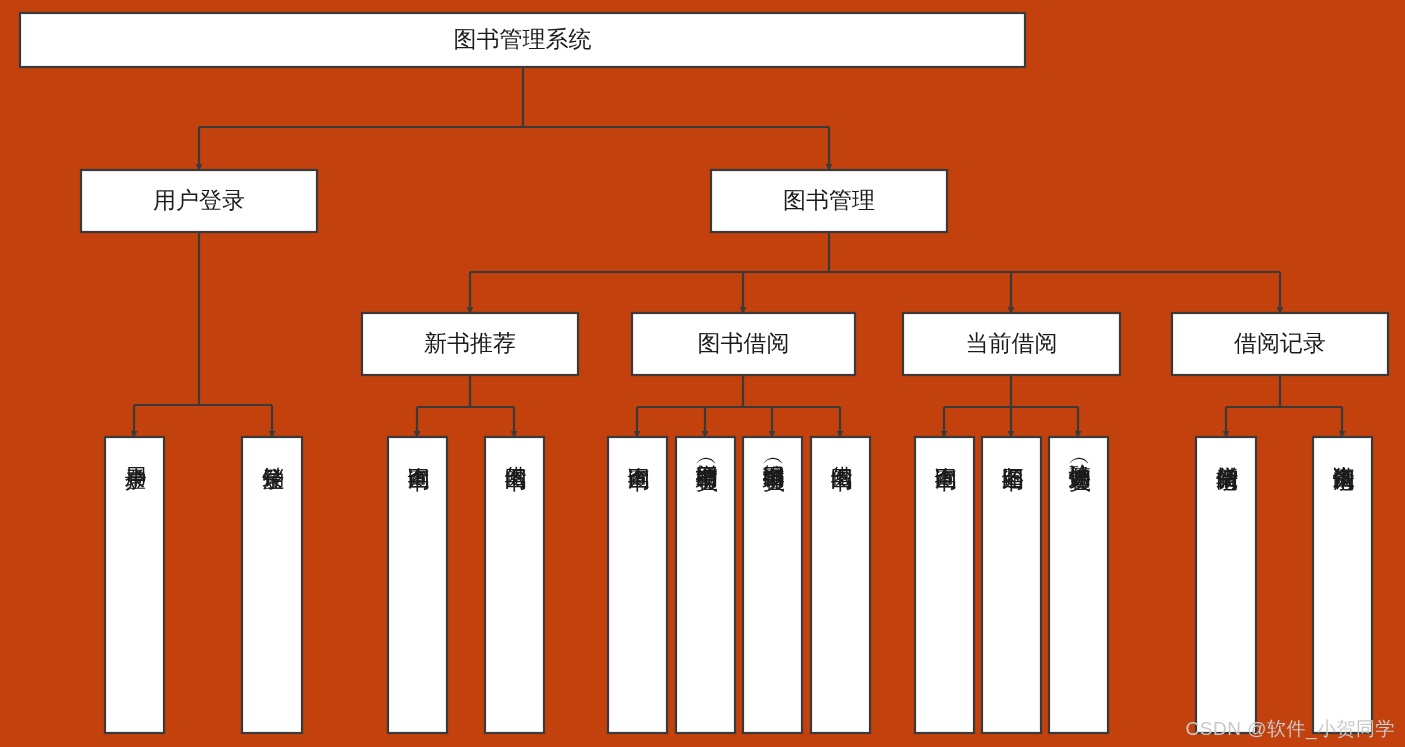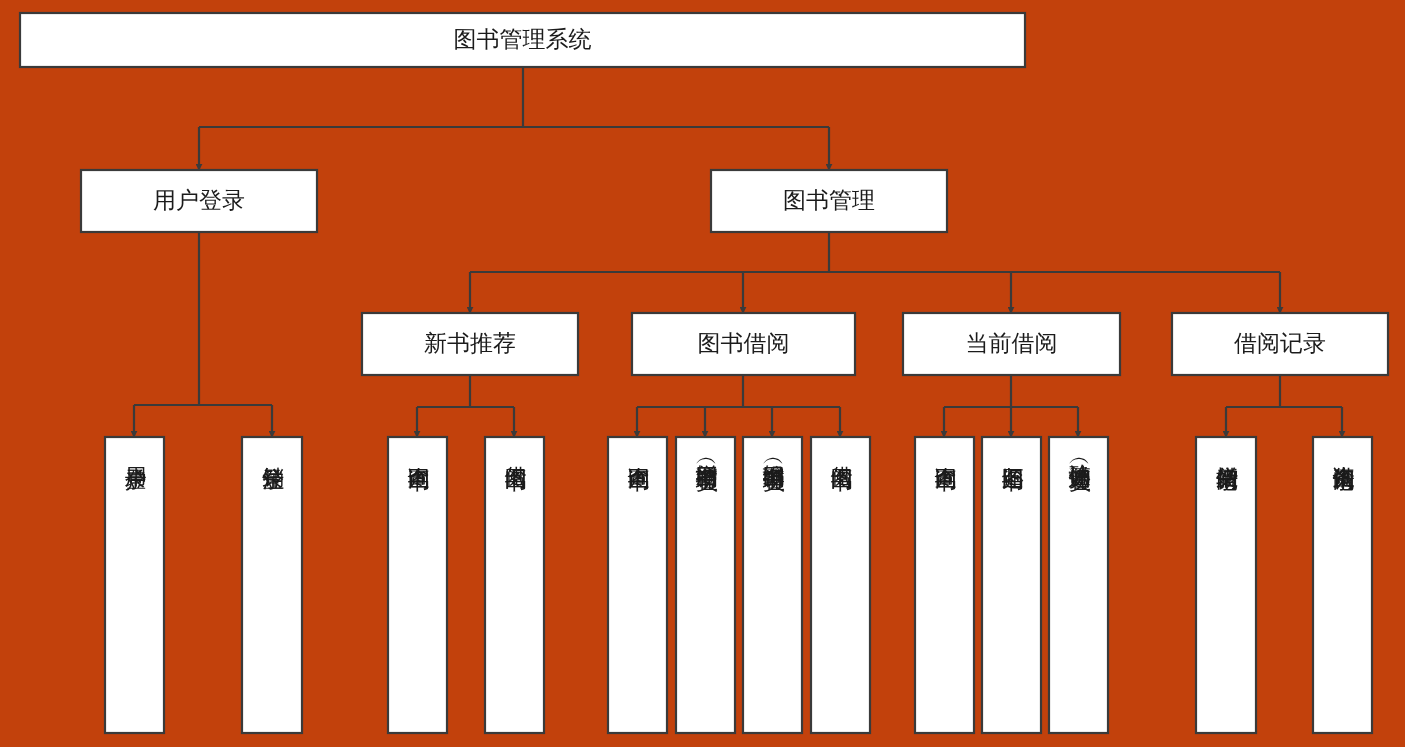--- a/index.html
+++ b/index.html
@@ -190,13 +190,14 @@
           <rect x="1196" y="437" width="60" height="296" class="node-box"></rect>
           <text class="node-label vert" x="1226" y="451" dominant-baseline="hanging">新增借阅记录</text>
         </g>
         <g>
           <rect x="1313" y="437" width="59" height="296" class="node-box"></rect>
           <text class="node-label vert" x="1342.5" y="451" dominant-baseline="hanging">查询借阅记录</text>
         </g>
       </g>
   </svg>
 
+  <div class="watermark">CSDN @软件_小贺同学</div>
 </div>
 
 </body></html>

